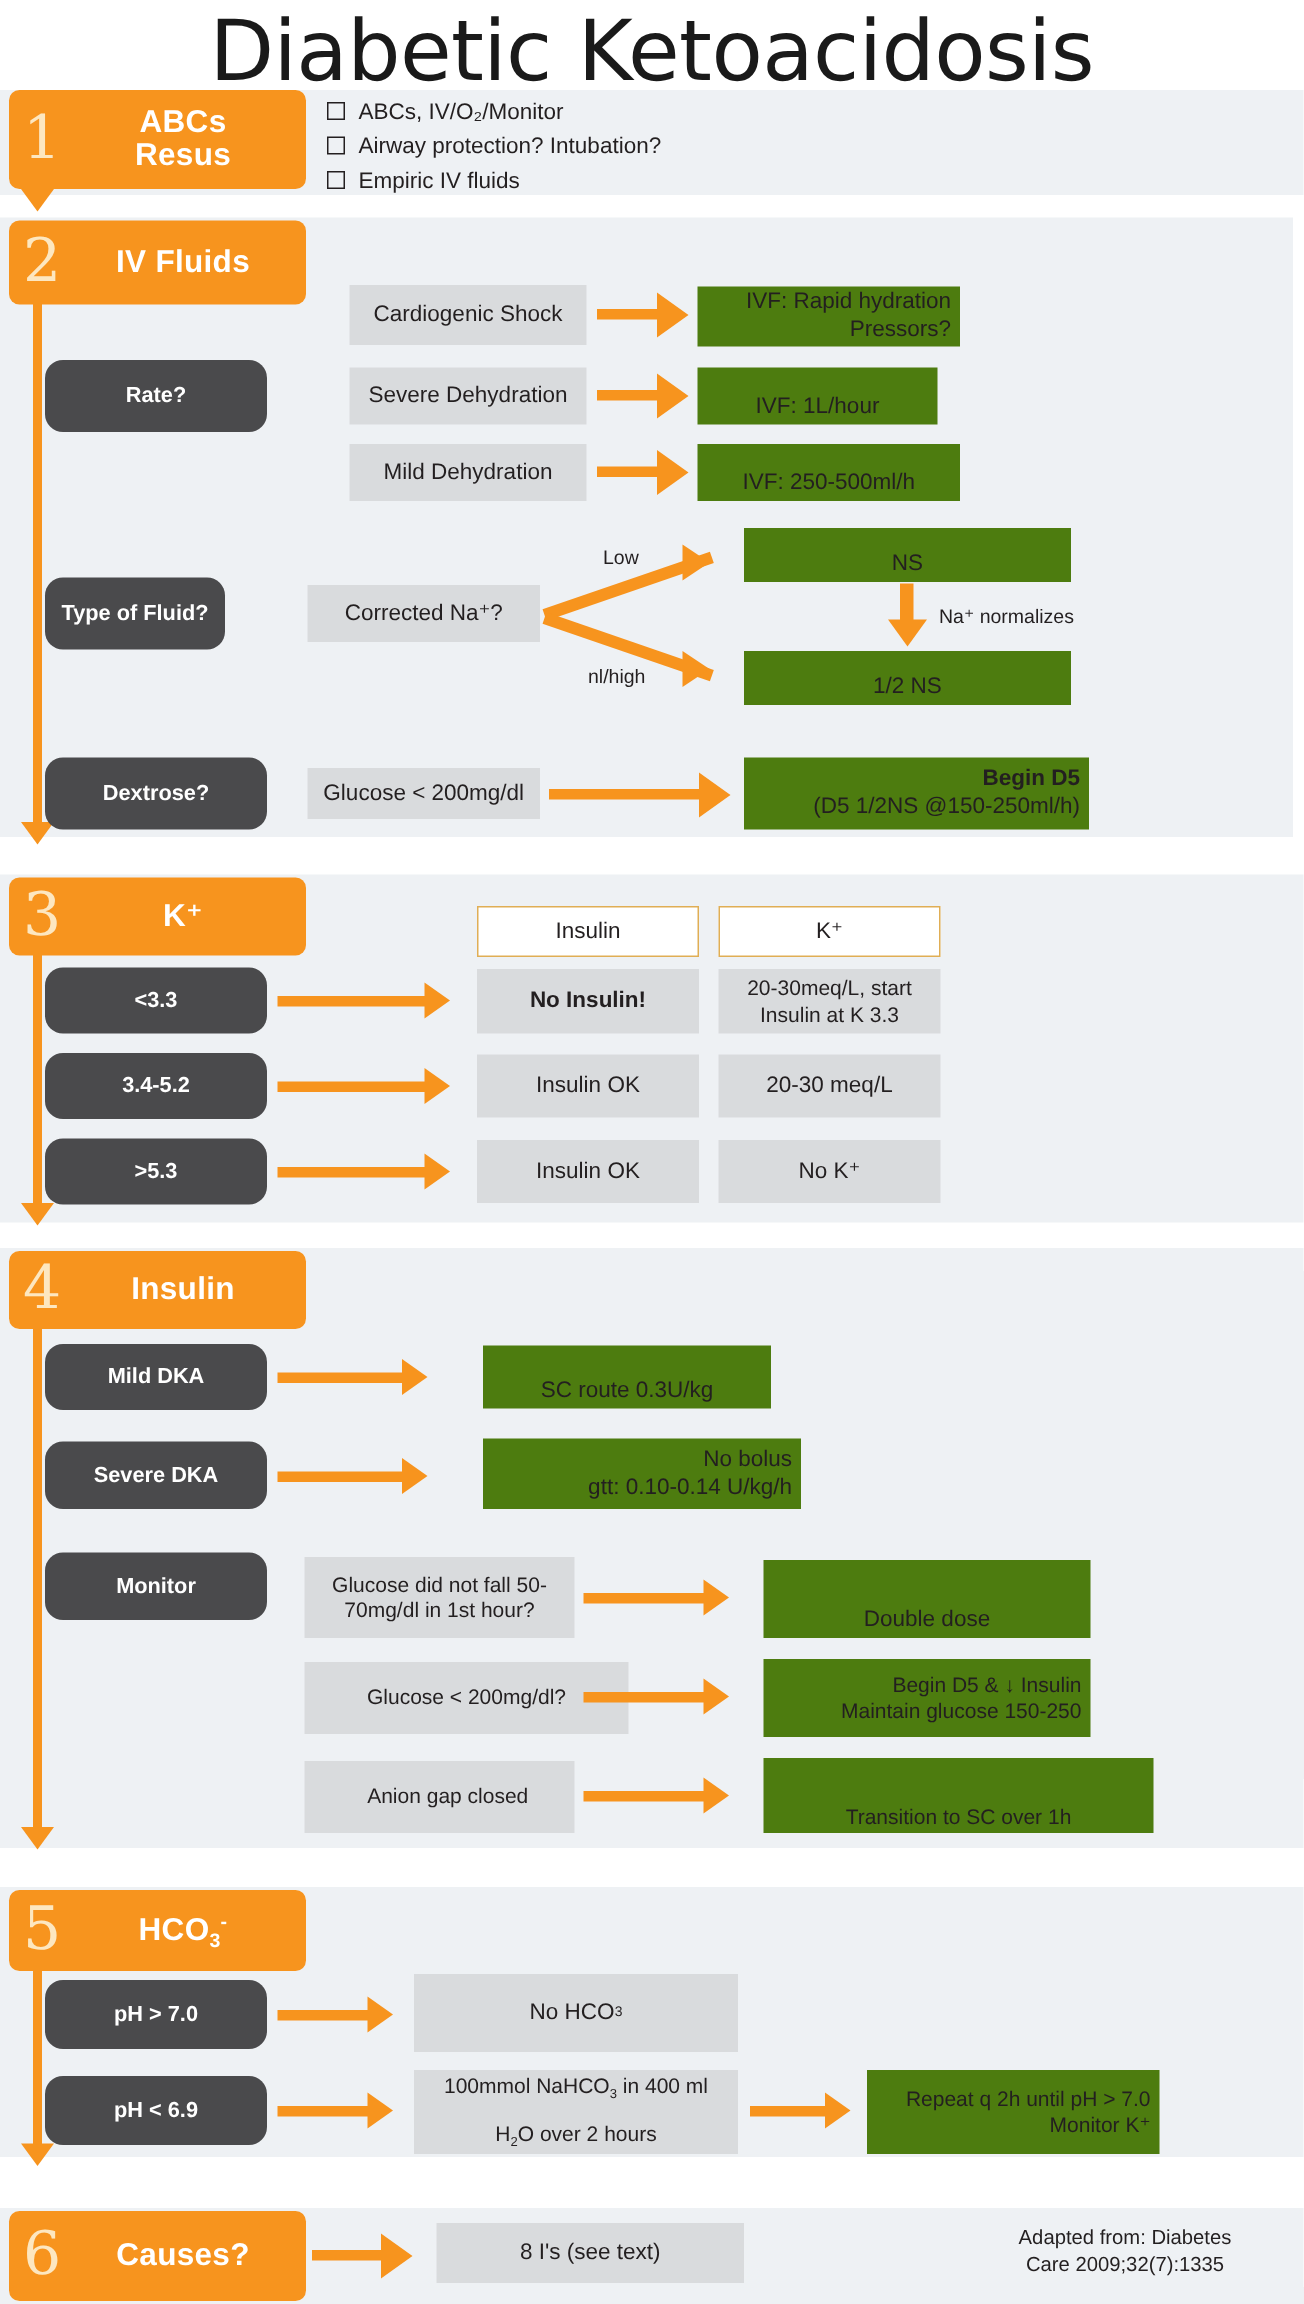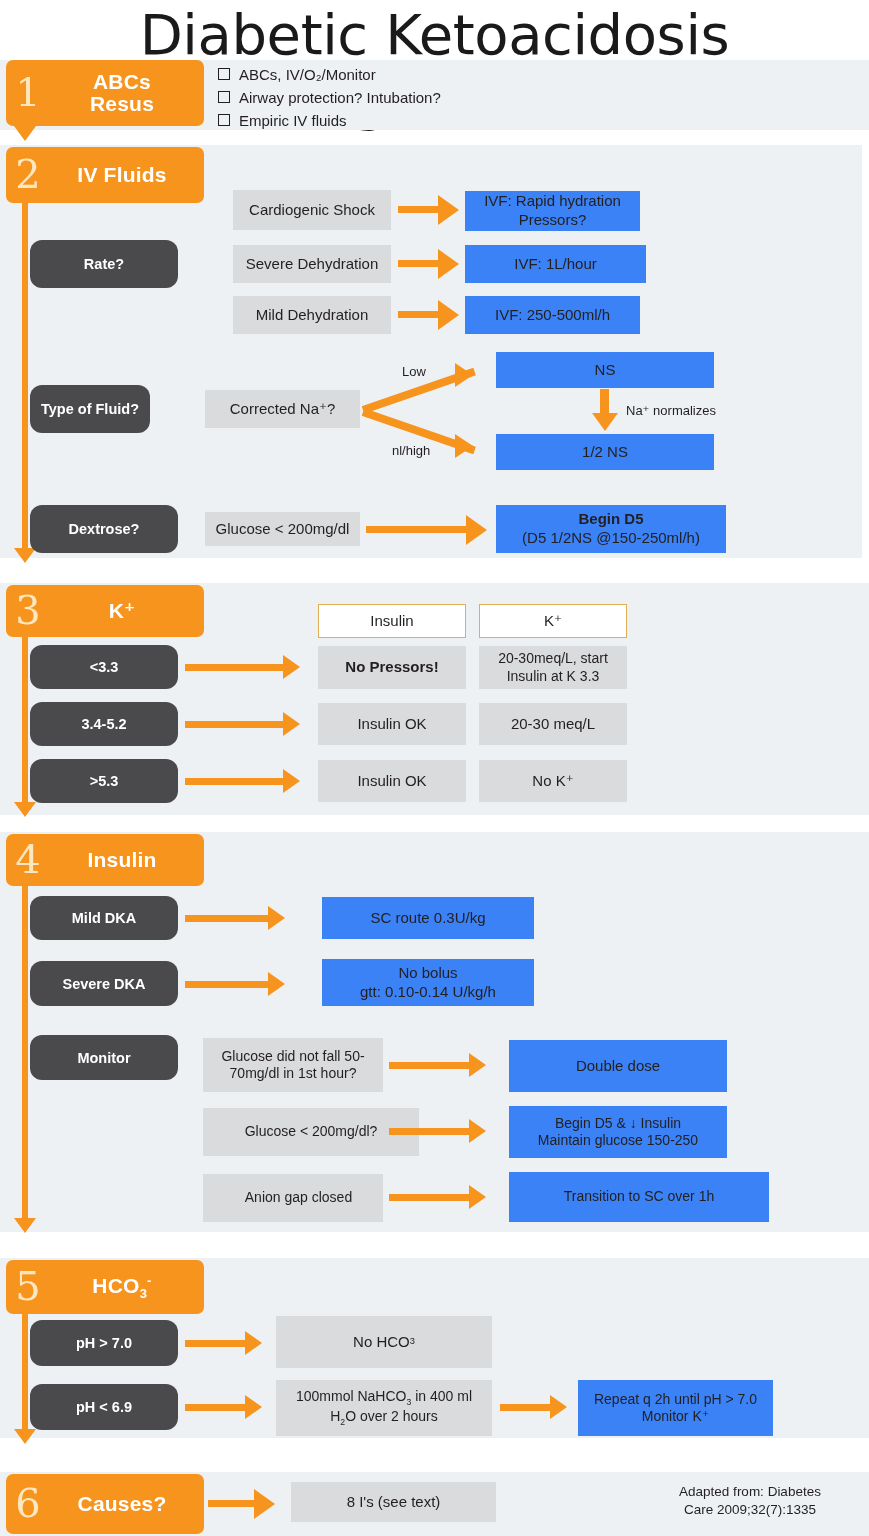--- a/index.html
+++ b/index.html
@@ -50,21 +50,21 @@
   }
 
   
   .gbox,.obox,.wbox{
     position:absolute;box-sizing:border-box;
     display:flex;align-items:center;justify-content:center;
     text-align:center;font-size:15px;line-height:1.25;
     padding:2px 6px;color:#231f20;
   }
   .gbox{background:#d9dbdd;}
-  .obox{background:#3b82f6;}
+  .obox{background:#4d7c0f;align-items:flex-end;}
   .wbox{background:#ffffff;border:1.6px solid #e0ae55;}
   .bold{font-weight:bold;}
   .sm{font-size:14px;}
   .chk-list{position:absolute;font-size:15px;line-height:1.52;}
   .chk-list .row{display:flex;align-items:flex-start;gap:9px;}
   .chk{
     display:inline-block;width:10px;height:10px;border:1.7px solid #231f20;
     margin-top:4px;flex:0 0 10px;
   }
   .credit{
@@ -145,21 +145,21 @@
   <div class="hline" style="left:398px;top:206px;width:42px;"></div>
   <div class="hhead big" style="left:438px;top:195px;"></div>
   <div class="obox" style="left:465px;top:191px;width:175px;height:40px;flex-direction:column;">
     <span>IVF: Rapid hydration</span>
     <span>Pressors?</span>
   </div>
 
   <div class="gbox" style="left:233px;top:245px;width:158px;height:38px;">Severe Dehydration</div>
   <div class="hline" style="left:398px;top:260px;width:42px;"></div>
   <div class="hhead big" style="left:438px;top:249px;"></div>
-  <div class="obox" style="left:465px;top:245px;width:181px;height:38px;">IVF: 1L/hour</div>
+  <div class="obox" style="left:465px;top:245px;width:160px;height:38px;">IVF: 1L/hour</div>
 
   <div class="gbox" style="left:233px;top:296px;width:158px;height:38px;">Mild Dehydration</div>
   <div class="hline" style="left:398px;top:311px;width:42px;"></div>
   <div class="hhead big" style="left:438px;top:300px;"></div>
   <div class="obox" style="left:465px;top:296px;width:175px;height:38px;">IVF: 250-500ml/h</div>
 
   <div class="gbox" style="left:205px;top:390px;width:155px;height:38px;">Corrected Na⁺?</div>
   <div class="diag" style="left:363px;top:406px;width:118px;transform:rotate(-19deg);"></div>
   <div class="dhead" style="left:455px;top:363px;"></div>
   <div class="diag" style="left:363px;top:408px;width:118px;transform:rotate(19deg);"></div>
@@ -190,21 +190,21 @@
 
   <div class="vline" style="left:22px;top:634px;height:172px;"></div>
   <div class="vhead" style="left:14px;top:802px;"></div>
 
   <div class="wbox" style="left:318px;top:604px;width:148px;height:34px;">Insulin</div>
   <div class="wbox" style="left:479px;top:604px;width:148px;height:34px;">K⁺</div>
 
   <div class="pill" style="left:30px;top:645px;width:148px;height:44px;">&lt;3.3</div>
   <div class="hline" style="left:185px;top:664px;width:100px;"></div>
   <div class="hhead" style="left:283px;top:655px;"></div>
-  <div class="gbox bold" style="left:318px;top:646px;width:148px;height:43px;">No Pressors!</div>
+  <div class="gbox bold" style="left:318px;top:646px;width:148px;height:43px;">No Insulin!</div>
   <div class="gbox sm" style="left:479px;top:646px;width:148px;height:43px;flex-direction:column;">
     <span>20-30meq/L, start</span>
     <span>Insulin at K 3.3</span>
   </div>
 
   <div class="pill" style="left:30px;top:702px;width:148px;height:44px;">3.4-5.2</div>
   <div class="hline" style="left:185px;top:721px;width:100px;"></div>
   <div class="hhead" style="left:283px;top:712px;"></div>
   <div class="gbox" style="left:318px;top:703px;width:148px;height:42px;">Insulin OK</div>
   <div class="gbox" style="left:479px;top:703px;width:148px;height:42px;">20-30 meq/L</div>
@@ -221,21 +221,21 @@
     <div class="step-num">4</div>
     <div class="step-label">Insulin</div>
   </div>
 
   <div class="vline" style="left:22px;top:883px;height:338px;"></div>
   <div class="vhead" style="left:14px;top:1218px;"></div>
 
   <div class="pill" style="left:30px;top:896px;width:148px;height:44px;">Mild DKA</div>
   <div class="hline" style="left:185px;top:915px;width:85px;"></div>
   <div class="hhead" style="left:268px;top:906px;"></div>
-  <div class="obox" style="left:322px;top:897px;width:212px;height:42px;">SC route 0.3U/kg</div>
+  <div class="obox" style="left:322px;top:897px;width:192px;height:42px;">SC route 0.3U/kg</div>
 
   <div class="pill" style="left:30px;top:961px;width:148px;height:45px;">Severe DKA</div>
   <div class="hline" style="left:185px;top:981px;width:85px;"></div>
   <div class="hhead" style="left:268px;top:972px;"></div>
   <div class="obox" style="left:322px;top:959px;width:212px;height:47px;flex-direction:column;">
     <span>No bolus</span>
     <span>gtt: 0.10-0.14 U/kg/h</span>
   </div>
 
   <div class="pill" style="left:30px;top:1035px;width:148px;height:45px;">Monitor</div>
@@ -272,21 +272,21 @@
   <div class="vhead" style="left:14px;top:1429px;"></div>
 
   <div class="pill" style="left:30px;top:1320px;width:148px;height:46px;">pH &gt; 7.0</div>
   <div class="hline" style="left:185px;top:1340px;width:62px;"></div>
   <div class="hhead" style="left:245px;top:1331px;"></div>
   <div class="gbox" style="left:276px;top:1316px;width:216px;height:52px;">No HCO<sub class="s">3</sub></div>
 
   <div class="pill" style="left:30px;top:1384px;width:148px;height:46px;">pH &lt; 6.9</div>
   <div class="hline" style="left:185px;top:1404px;width:62px;"></div>
   <div class="hhead" style="left:245px;top:1395px;"></div>
-  <div class="gbox sm" style="left:276px;top:1380px;width:216px;height:56px;flex-direction:column;">
+  <div class="gbox sm" style="left:276px;top:1380px;width:216px;height:56px;flex-direction:column;justify-content:space-between;">
     <span>100mmol NaHCO<sub class="s">3</sub> in 400 ml</span>
     <span>H<sub class="s">2</sub>O over 2 hours</span>
   </div>
   <div class="hline" style="left:500px;top:1404px;width:52px;"></div>
   <div class="hhead" style="left:550px;top:1395px;"></div>
   <div class="obox sm" style="left:578px;top:1380px;width:195px;height:56px;flex-direction:column;">
     <span>Repeat q 2h until pH &gt; 7.0</span>
     <span>Monitor K⁺</span>
   </div>
 

